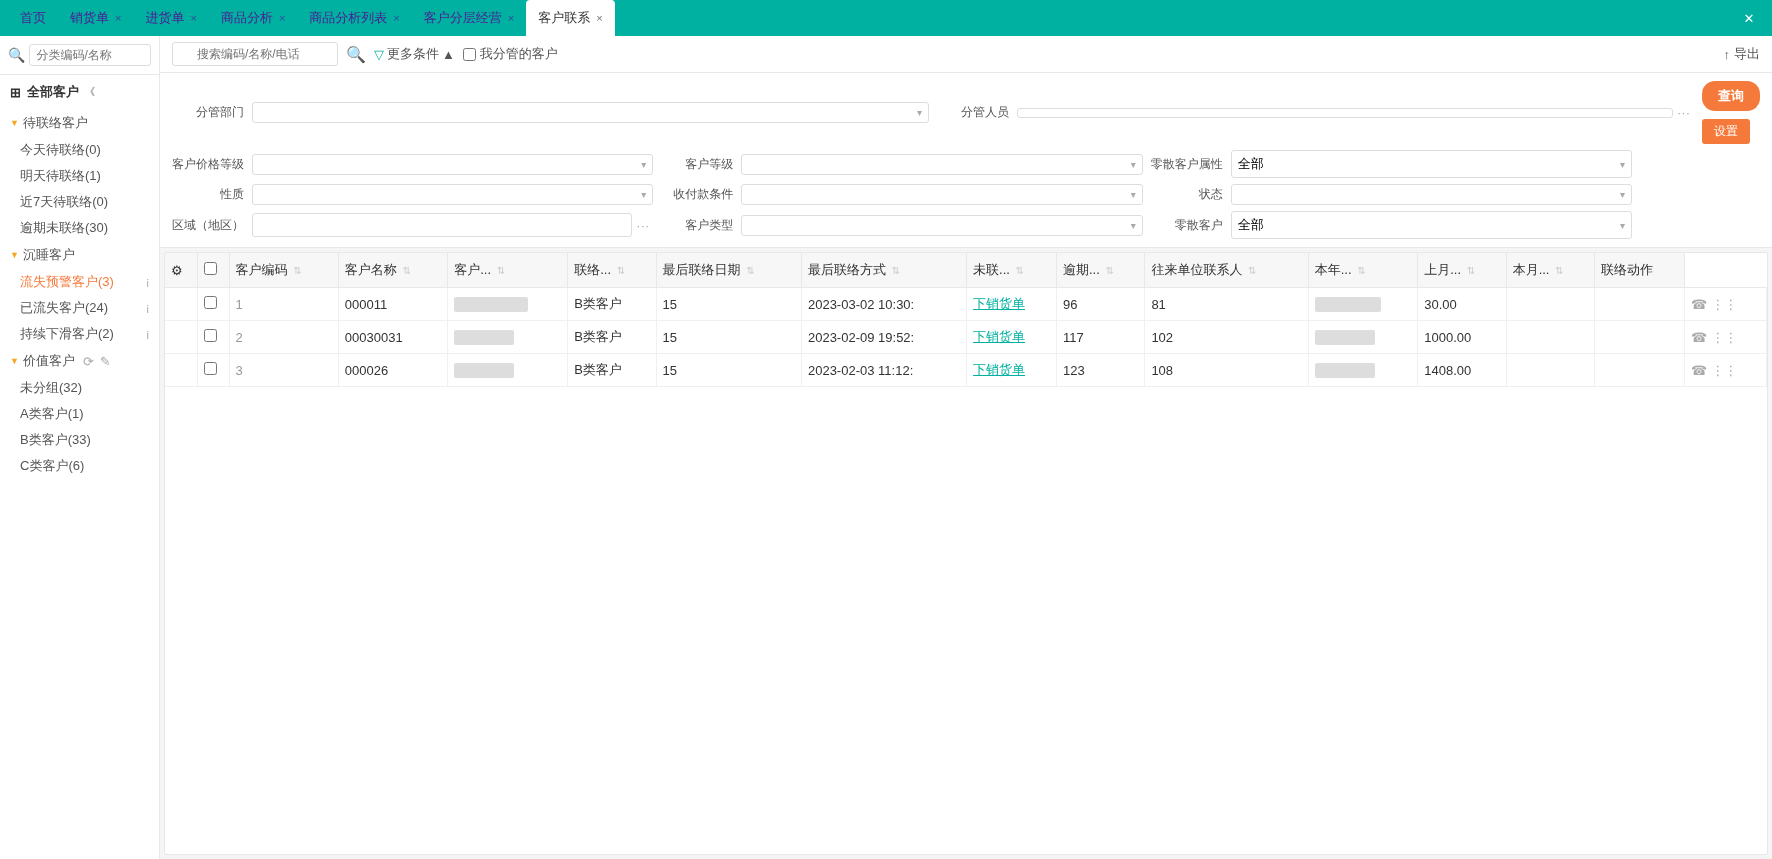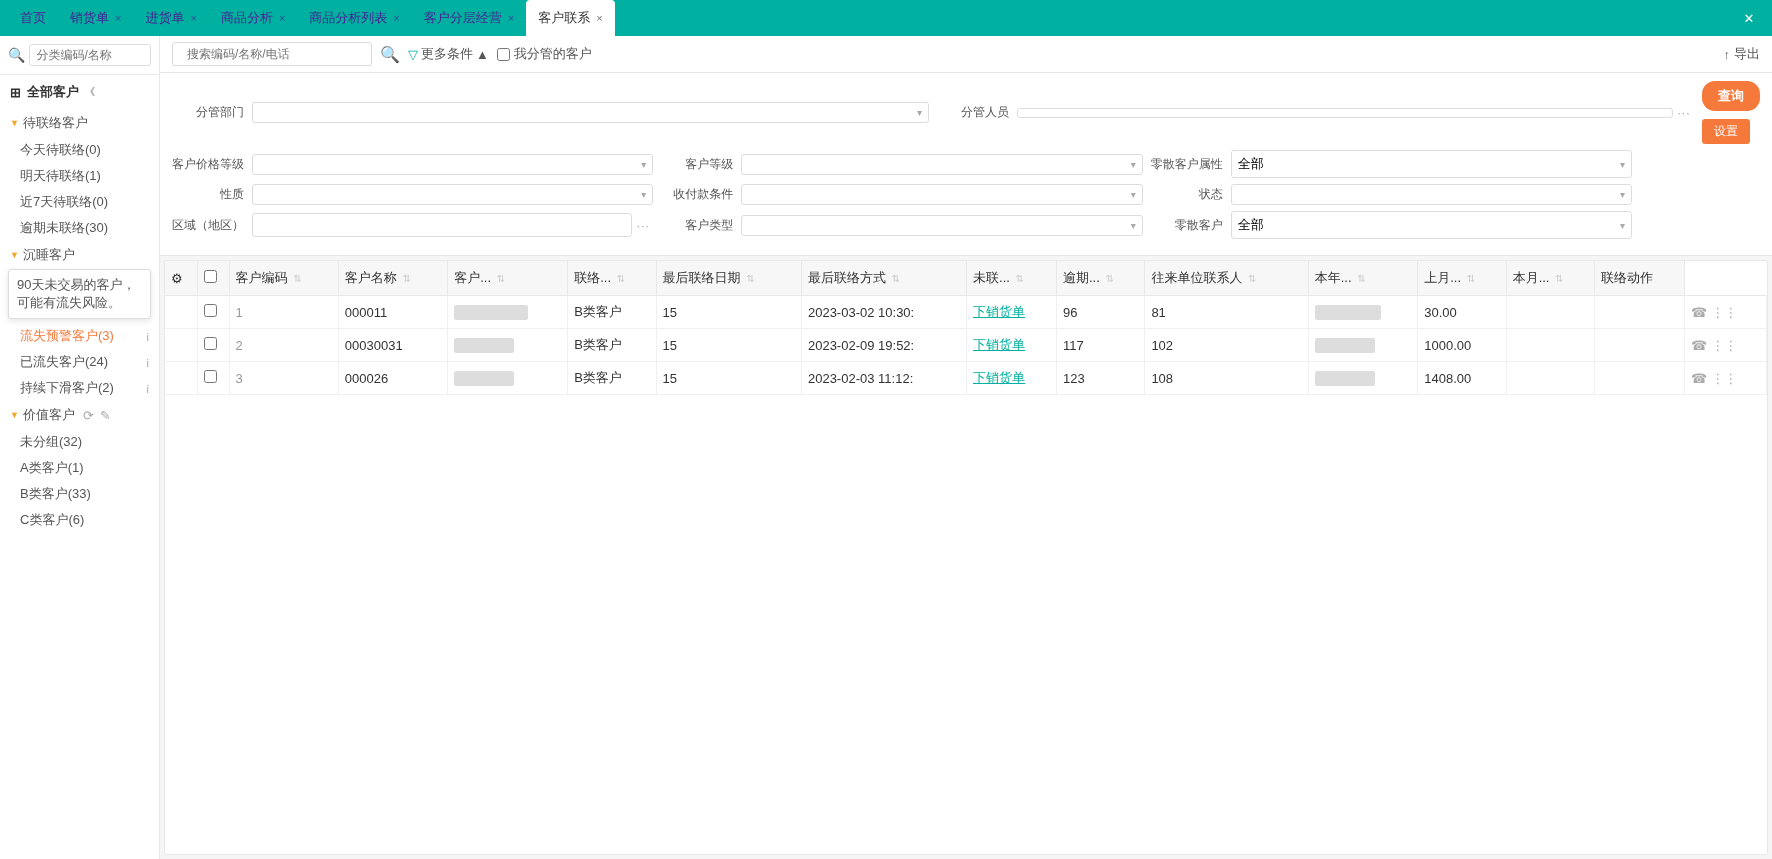--- a/index.html
+++ b/index.html
@@ -141,23 +141,23 @@
       border-bottom: 1px solid #e8e8e8;
       padding: 6px 12px;
       display: flex;
       align-items: center;
       gap: 8px;
       flex-shrink: 0;
     }
     .filter-search-input {
       border: 1px solid #ddd;
       border-radius: 3px;
-      padding: 4px 14px;
-      font-size: 12px;
-      width: 200px;
+      padding: 4px 24px;
+      font-size: 12px;
+      width: 166px;
       outline: none;
     }
     .filter-search-btn {
       background: none;
       border: none;
       cursor: pointer;
       color: #aaa;
       font-size: 16px;
     }
     .filter-more {
@@ -431,23 +431,20 @@
       <div class="sidebar-item">
         <span>近7天待联络(0)</span>
       </div>
       <div class="sidebar-item">
         <span>逾期未联络(30)</span>
       </div>
 
       <div class="sidebar-group-label">
         <span class="triangle">▼</span>
         <span>沉睡客户</span>
-      </div>
-      <div class="sidebar-group-warn">
-        <span>90天未交易的客户，可能有流失风险。</span>
       </div>
       <div class="sidebar-item active">
         <span>流失预警客户(3)</span>
         <span class="info-icon">ℹ</span>
       </div>
       <div class="sidebar-item">
         <span>已流失客户(24)</span>
         <span class="info-icon">ℹ</span>
       </div>
       <div class="sidebar-item">
@@ -563,21 +560,21 @@
           <div class="filter-field">
             <label class="filter-label-text">状态</label>
             <div class="filter-select">
               <span></span>
               <span class="chevron">▾</span>
             </div>
           </div>
           <div style="width:120px;"></div>
         </div>
 
-        <div class="filter-row" style="margin-bottom:8px;">
+        <div class="filter-row" style="margin-bottom:0;">
           <div class="filter-field">
             <label class="filter-label-text">区域（地区）</label>
             <input type="text" class="filter-input" style="">
             <span class="filter-ellipsis">···</span>
           </div>
           <div class="filter-field">
             <label class="filter-label-text">客户类型</label>
             <div class="filter-select">
               <span></span>
               <span class="chevron">▾</span>

